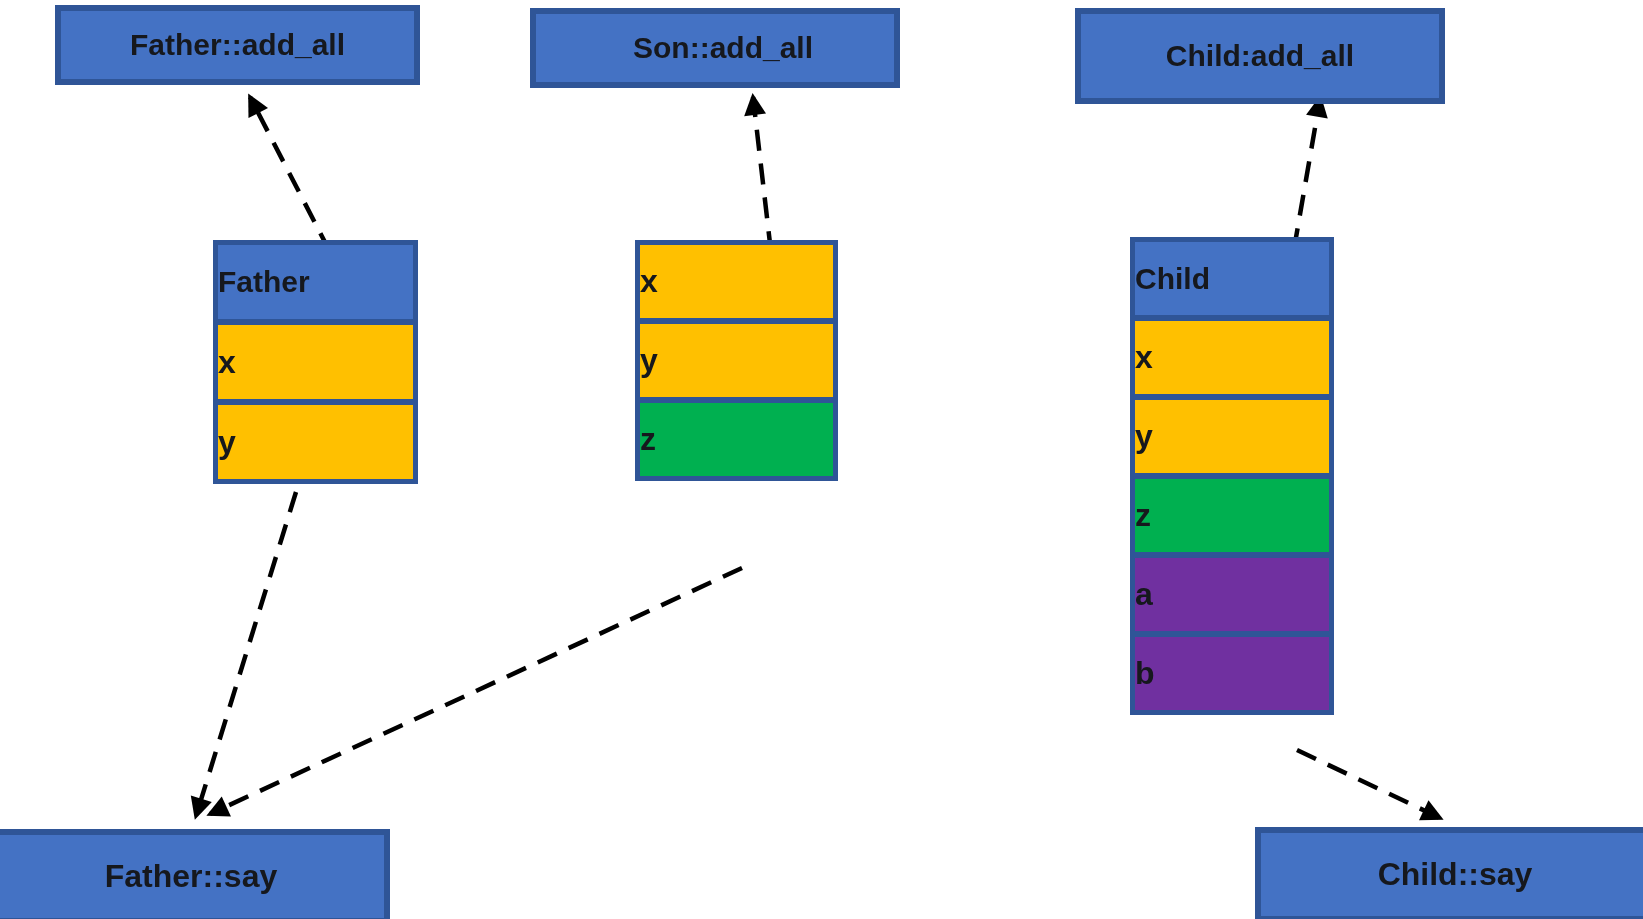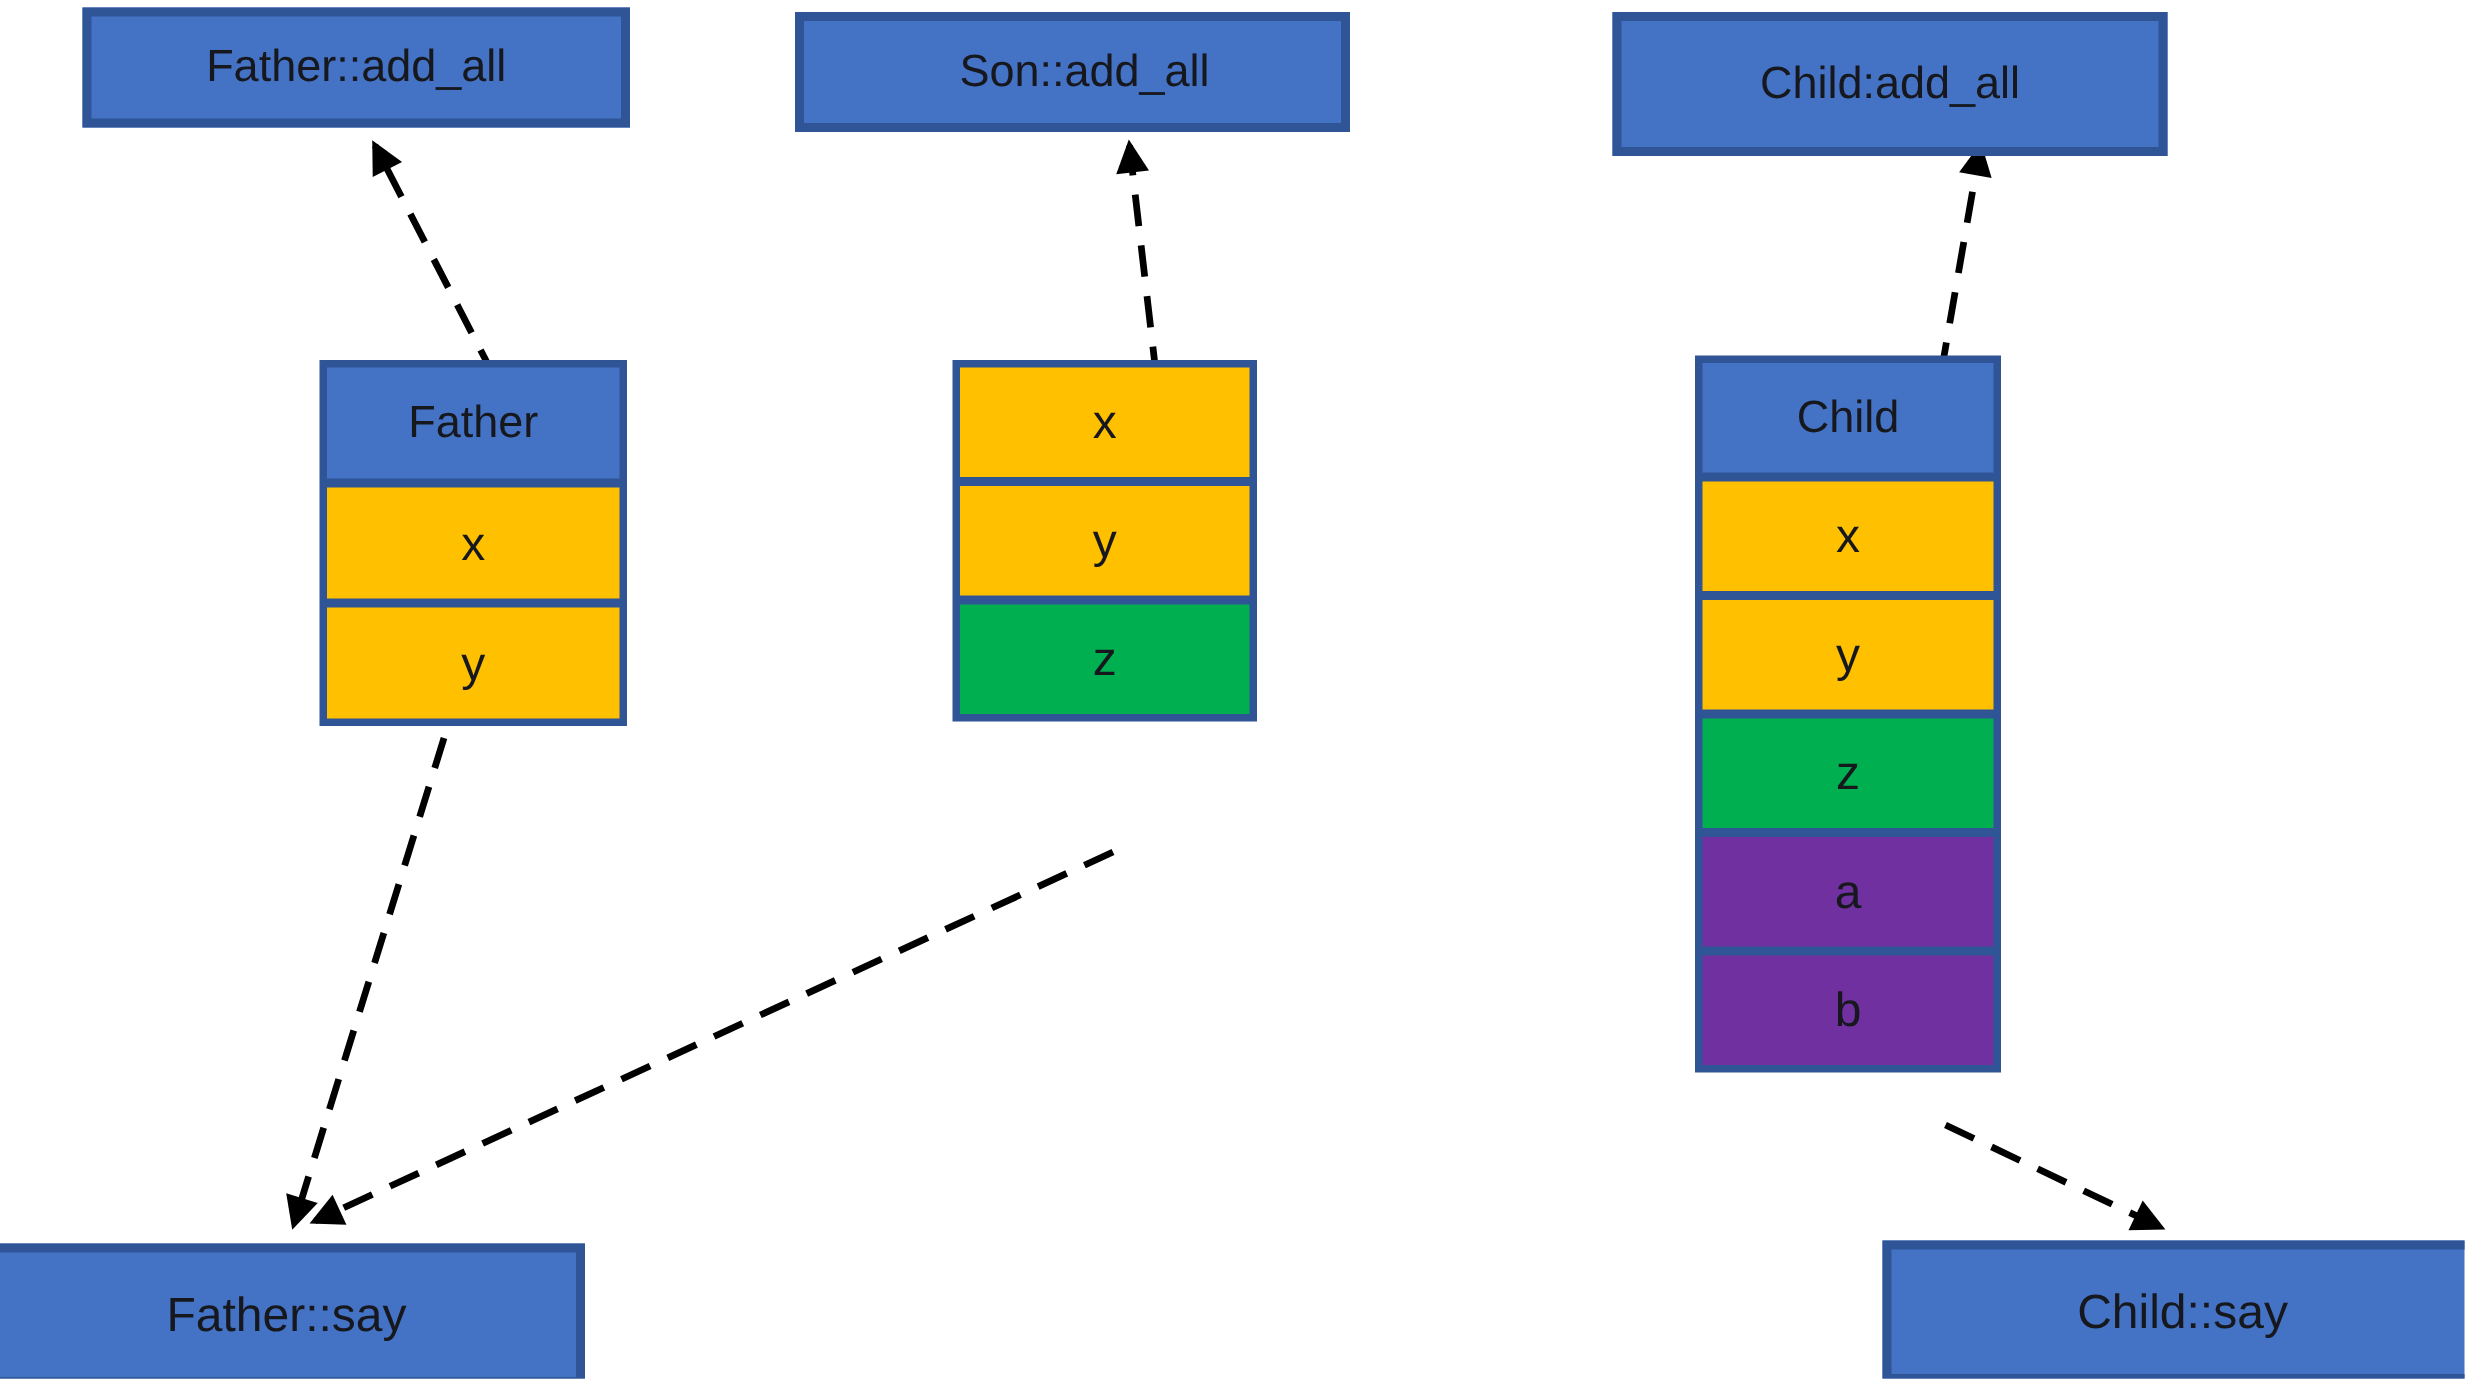--- a/index.html
+++ b/index.html
@@ -18,36 +18,36 @@
   .arrow-layer { position: absolute; left: 0; top: 0; width: 1643px; height: 919px; z-index: 1; }
   .arrow-layer line { stroke: var(--arrow); stroke-width: 4.5; stroke-dasharray: 21 13; }
   .arrow-layer marker path { fill: var(--arrow); }
 
   .mbox {
     position: absolute;
     background: var(--box-fill);
     border: 6px solid var(--box-border);
     display: flex; align-items: center; justify-content: center;
     color: var(--text);
-    font-weight: normal;
+    font-weight: bold;
     font-size: 30px;
     z-index: 2;
     text-align: right;
   }
 
   .classbox {
     position: absolute;
     background: var(--box-border);
     padding: 5px;
     z-index: 2;
   }
   .classbox .row {
-    display: flex; align-items: center; justify-content: center;
+    display: flex; align-items: center; 
     color: var(--text);
-    font-weight: normal;
+    font-weight: bold;
     margin-bottom: 6px;
   }
   .classbox .row:last-child { margin-bottom: 0; }
   .classbox .hdr { background: var(--box-fill); font-size: 30px; }
   .classbox .fld { font-size: 32px; }
 
   .c-father { left: 213px; top: 240px; width: 205px; }
   .c-father .row { height: 74px; width: 195px; }
   .c-son { left: 635px; top: 240px; width: 203px; }
   .c-son .row { height: 73px; width: 193px; }

